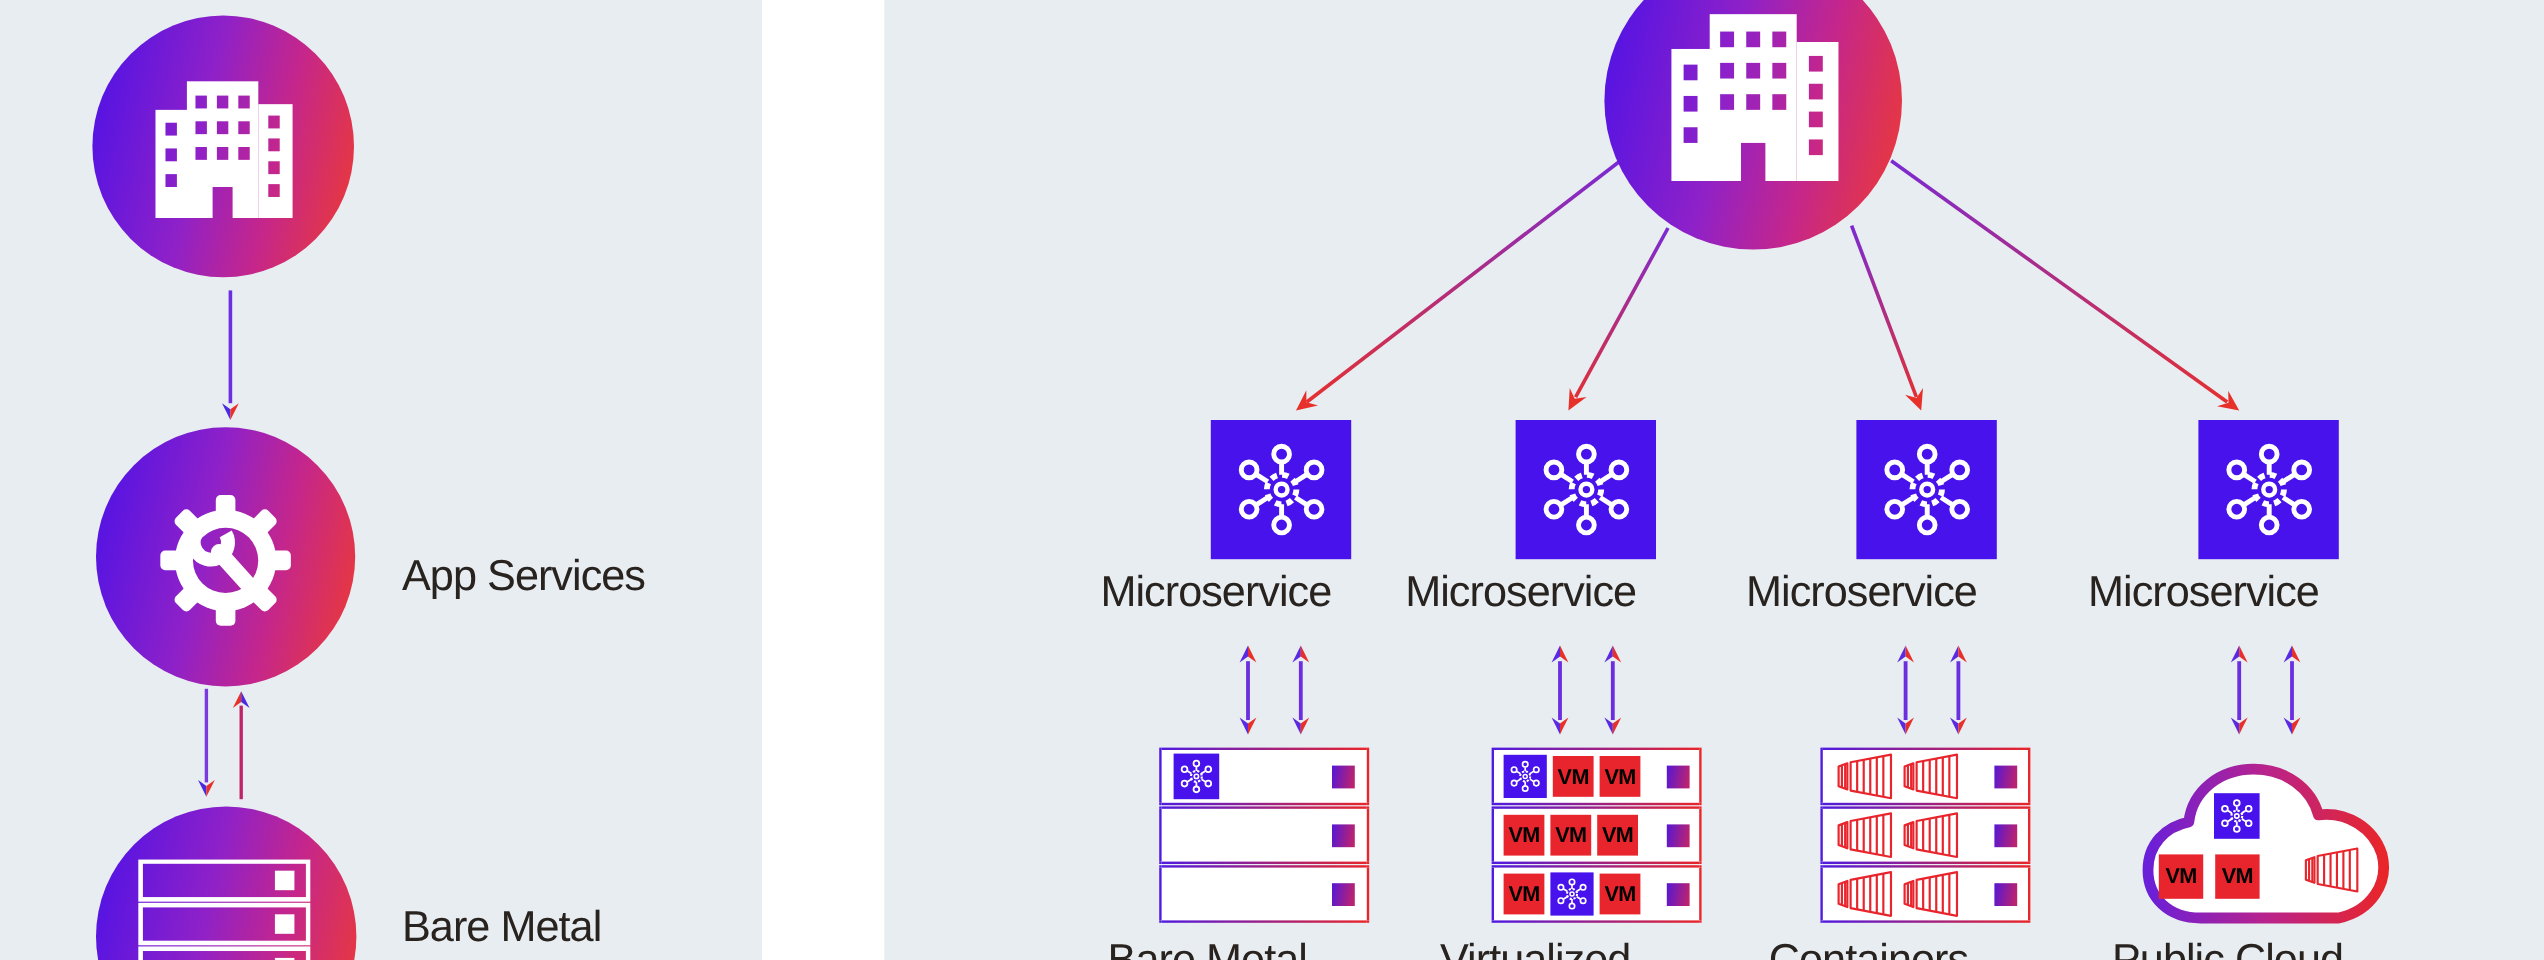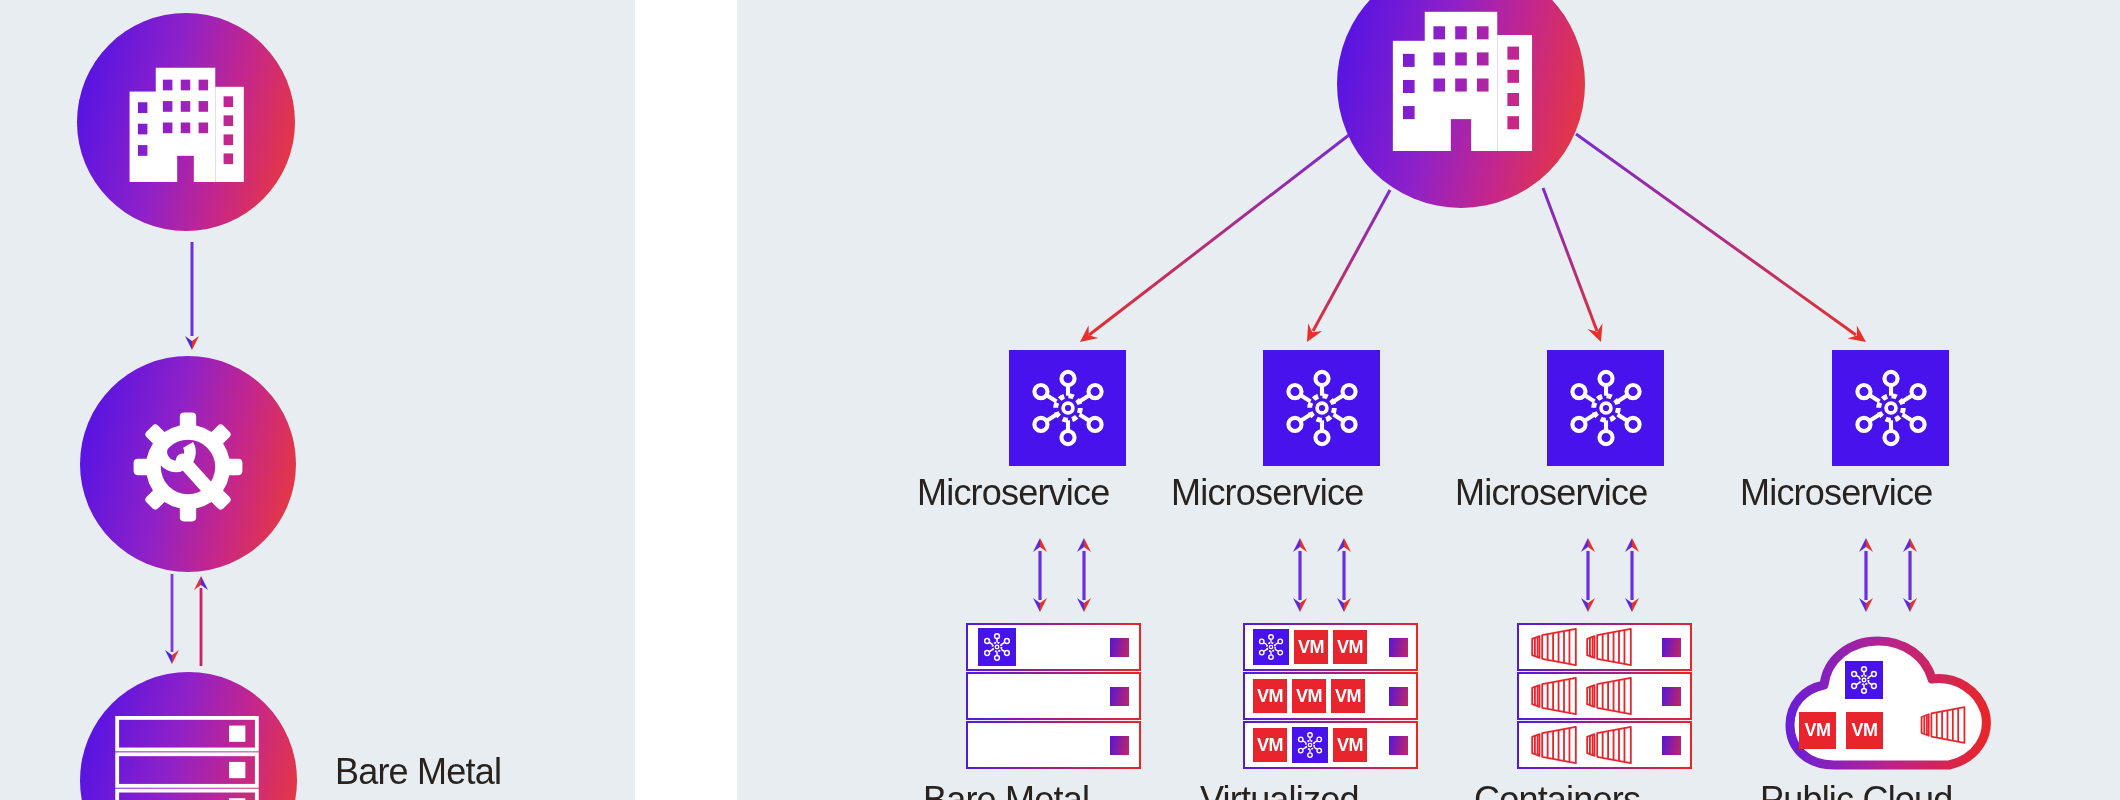--- a/index.html
+++ b/index.html
@@ -11,21 +11,21 @@
   #overlay{position:absolute;left:0;top:0;width:2120px;height:800px;z-index:1;pointer-events:none;}
   .node{position:absolute;z-index:2;}
   .circle{border-radius:50%;background:linear-gradient(103deg,#4a11e8 0%,#8f21c8 42%,#c5268b 68%,#ef3c2d 100%);}
   .msq{width:117px;height:116px;background:#4712ec;display:flex;align-items:center;justify-content:center;}
   .lbl{position:absolute;z-index:2;color:#28231f;font-size:36px;letter-spacing:-0.8px;line-height:40px;white-space:nowrap;}
   .lbl-c{text-align:left;width:300px;}
   .stack{position:absolute;z-index:2;width:175px;display:flex;flex-direction:column;}
   .srow{height:48px;background:#ffffff;border:2px solid;border-image:linear-gradient(90deg,#4f1bdf,#e8262a) 1;
         margin-bottom:1px;display:flex;align-items:center;padding:0 10px;box-sizing:border-box;gap:5px;}
   .chip{width:19px;height:19px;background:linear-gradient(100deg,#5517d6,#c62465);margin-left:auto;flex:0 0 auto;}
-  .vm{width:34px;height:34px;background:#e8252d;color:#ffffff;font-weight:bold;font-size:18px;
+  .vm{width:34px;height:34px;background:#e8252d;color:#000000;font-weight:bold;font-size:18px;
       display:flex;align-items:center;justify-content:center;flex:0 0 auto;letter-spacing:-0.5px;}
   .vm.big{width:37px;height:37px;}
   .snow{width:38px;height:38px;background:#4712ec;display:flex;align-items:center;justify-content:center;flex:0 0 auto;}
   .abs{position:absolute;z-index:3;}
 </style>
 </head>
 <body>
 
 <div id="canvas">
 
@@ -201,20 +201,21 @@
     <svg class="abs" style="left:43px;top:50px;" width="131" height="119">
         <use href="#sym-building"></use>
       </svg>
   </div>
 
   <div class="node circle" style="left:80px;top:356px;width:216px;height:216px;">
     <svg class="abs" style="left:40px;top:43px;" width="136" height="136">
         <use href="#sym-gear"></use>
       </svg>
   </div>
+  <div class="lbl" style="left:335px;top:460px;">App Services</div>
 
   <div class="node circle" style="left:80px;top:672px;width:217px;height:217px;">
     <svg class="abs" style="left:35px;top:44px;" width="144" height="110">
         <use href="#sym-rack"></use>
       </svg>
   </div>
   <div class="lbl" style="left:335px;top:752px;">Bare Metal</div>
 
   <div class="node circle" style="left:1337px;top:-40px;width:248px;height:248px;">
     <svg class="abs" style="left:44px;top:46px;" width="160" height="145">

